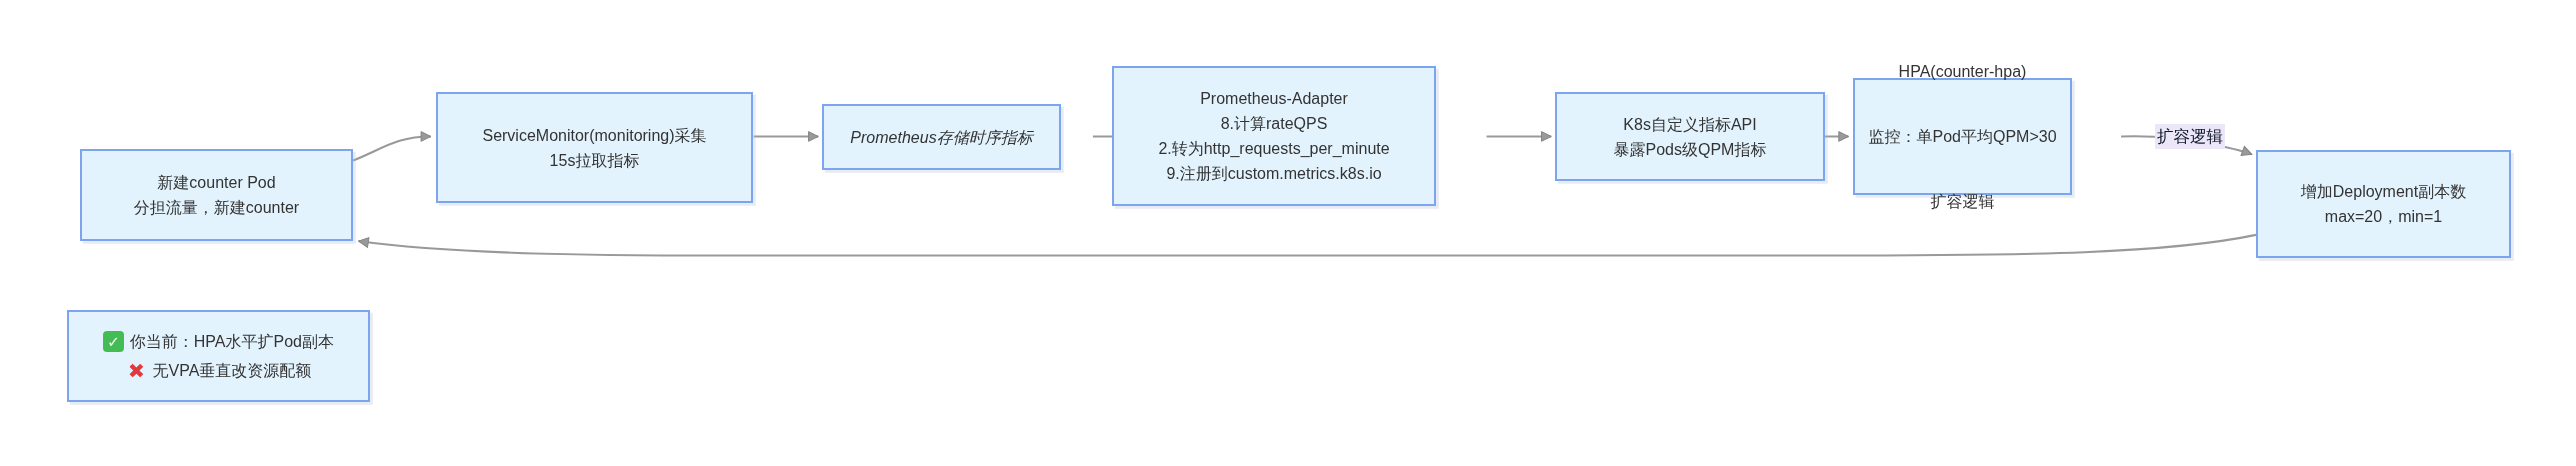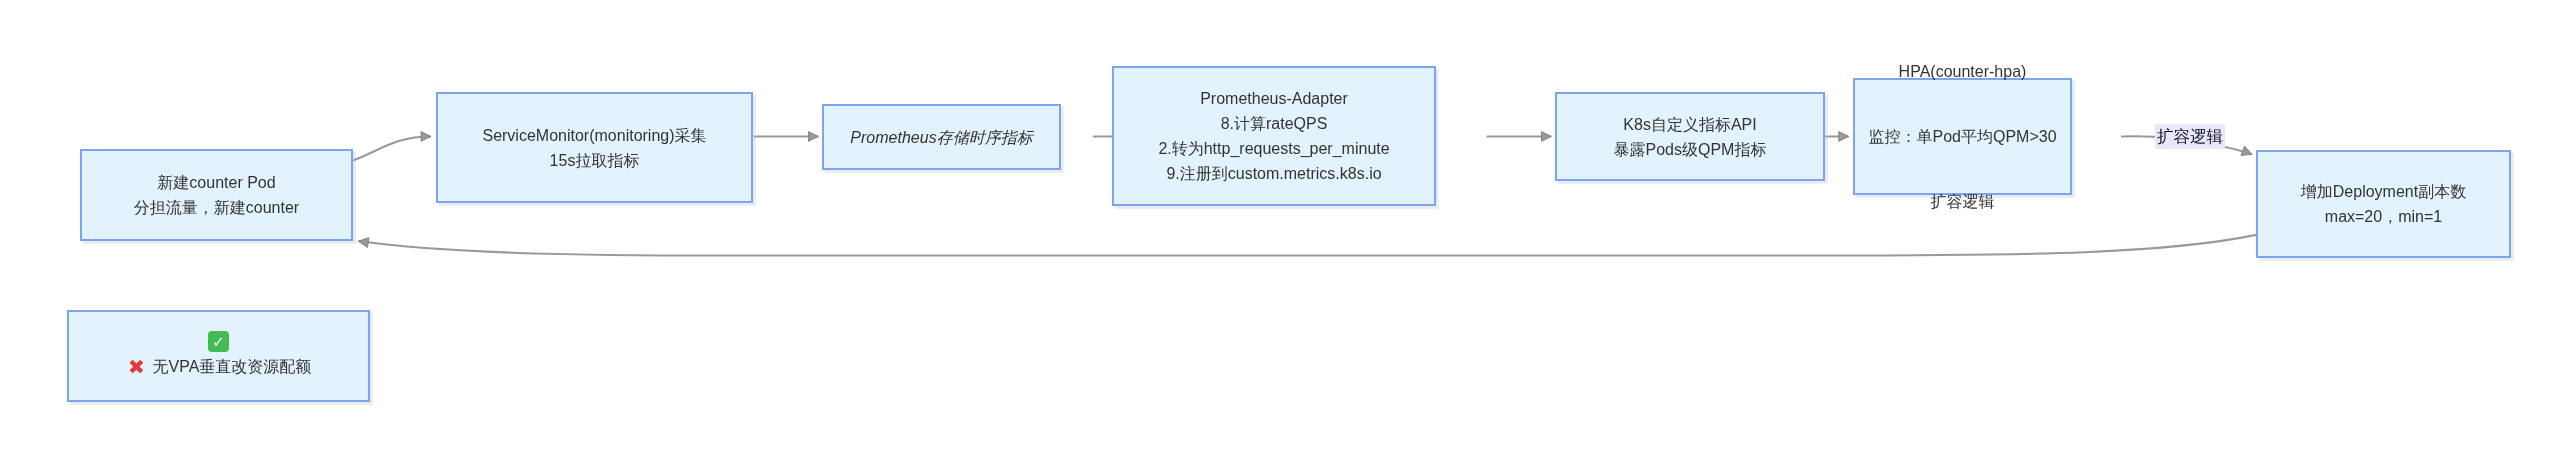--- a/index.html
+++ b/index.html
@@ -139,20 +139,21 @@
   <div class="edge-label" style="left:2155px; top:124px; width:70px; height:25px;">扩容逻辑</div>
 
   <div class="node" style="left:2256px; top:150px; width:255px; height:108px;">
     <div class="line">增加Deployment副本数</div>
     <div class="line">max=20，min=1</div>
   </div>
 
   <div class="node" style="left:67px; top:310px; width:303px; height:92px;">
     <div class="note-line">
       <span class="check-icon">✓</span>
+      <span>你当前：HPA水平扩Pod副本</span>
     </div>
     <div class="note-line">
       <span class="cross-icon">✖</span>
       <span>无VPA垂直改资源配额</span>
     </div>
   </div>
 
 </div>
 
 

